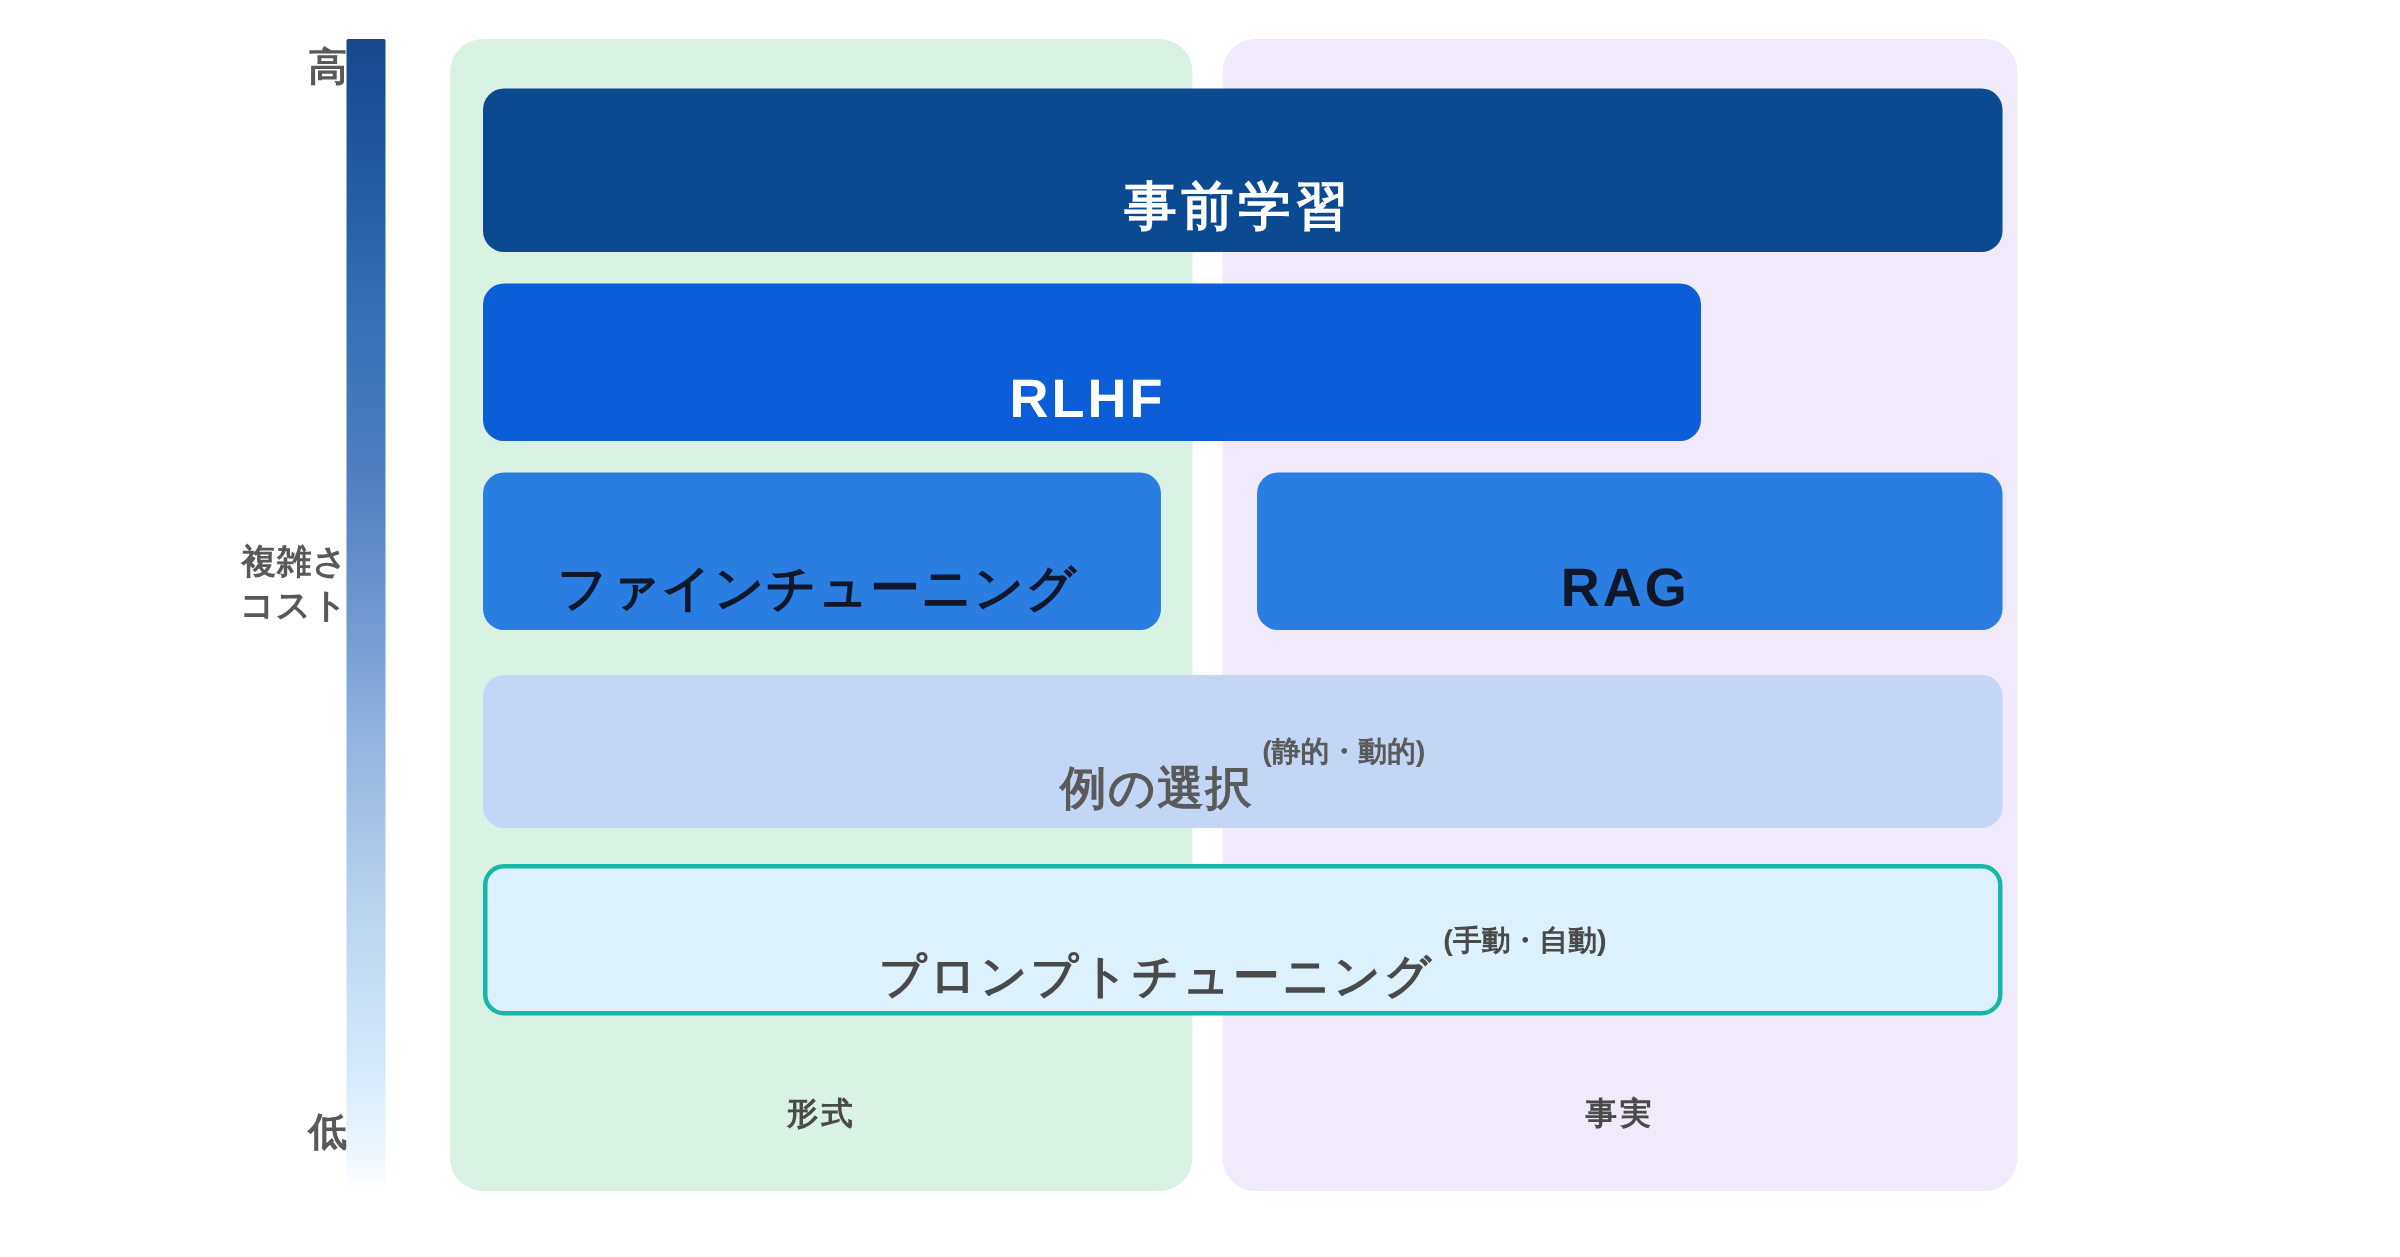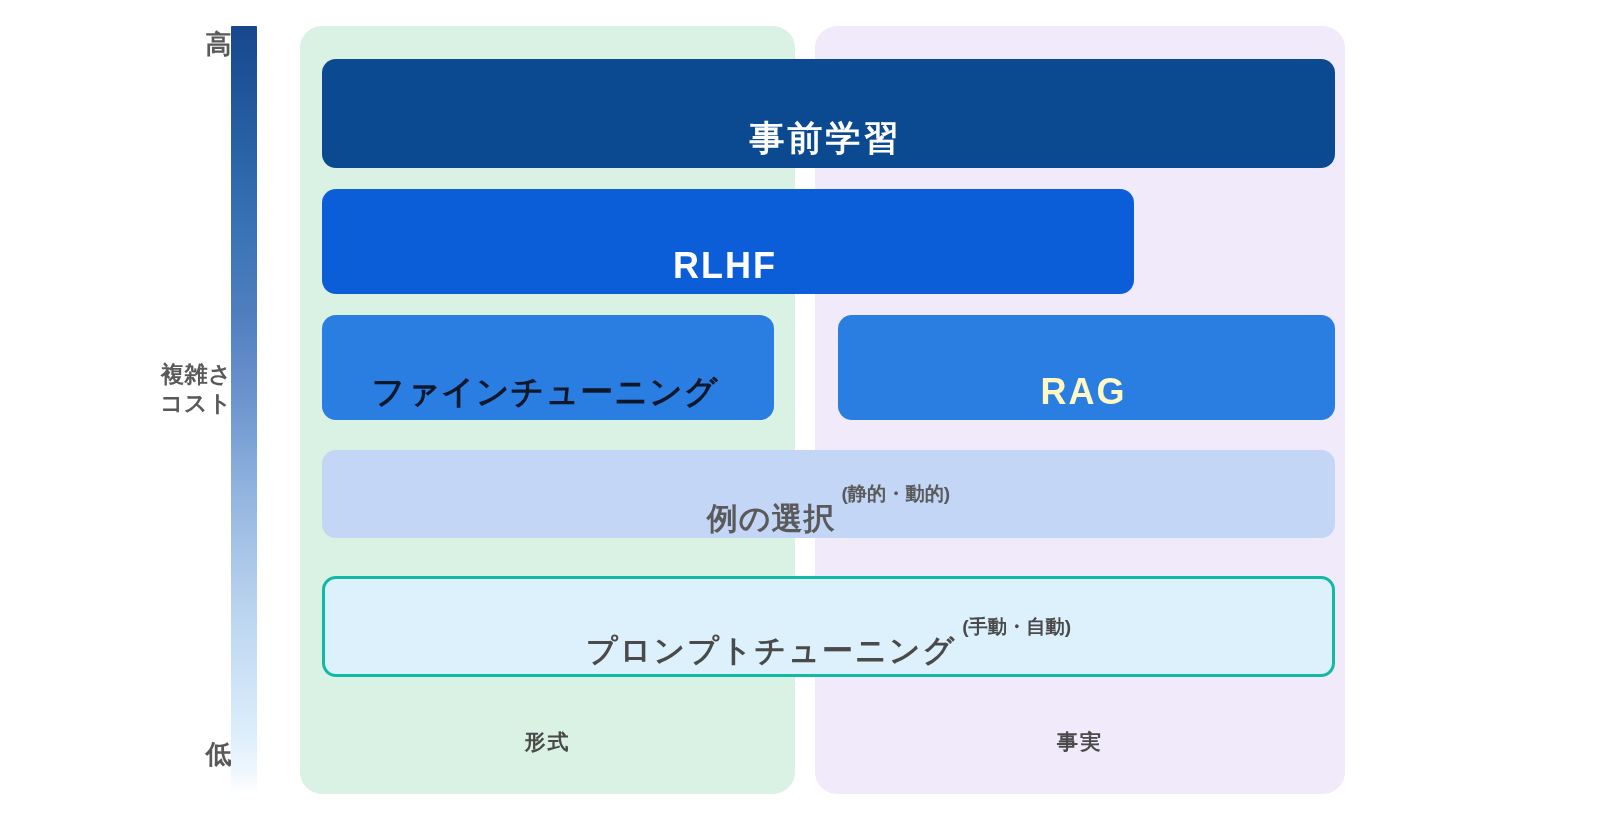--- a/index.html
+++ b/index.html
@@ -143,27 +143,27 @@
     left: 322px; top: 315px; width: 452px; height: 105px;
     background: #2a7de1;
     color: #0f172a;
     font-size: 33px;
     font-weight: bold;
     letter-spacing: 1px;
   }
   #bar-rag {
     left: 838px; top: 315px; width: 497px; height: 105px;
     background: #2a7de1;
-    color: #fef9c3;
+    color: #0f172a;
     font-size: 36px;
     font-weight: bold;
     letter-spacing: 2px;
   }
   #bar-example-selection {
-    left: 322px; top: 450px; width: 1013px; height: 88px;
+    left: 322px; top: 450px; width: 1013px; height: 102px;
     background: #c3d6f5;
     color: #5a5a5a;
     font-size: 31px;
     font-weight: bold;
     letter-spacing: 1px;
   }
   #bar-prompt-tuning {
     left: 322px; top: 576px; width: 1013px; height: 101px;
     background: #ddf1fc;
     border: 3px solid #14b8a6;

